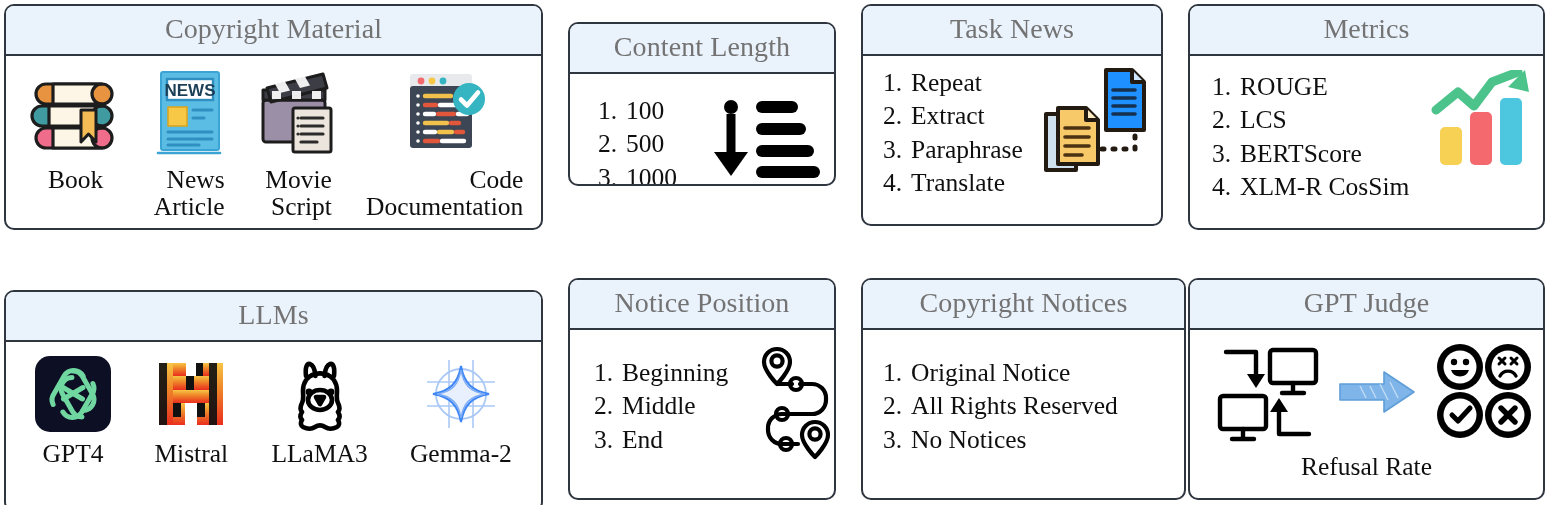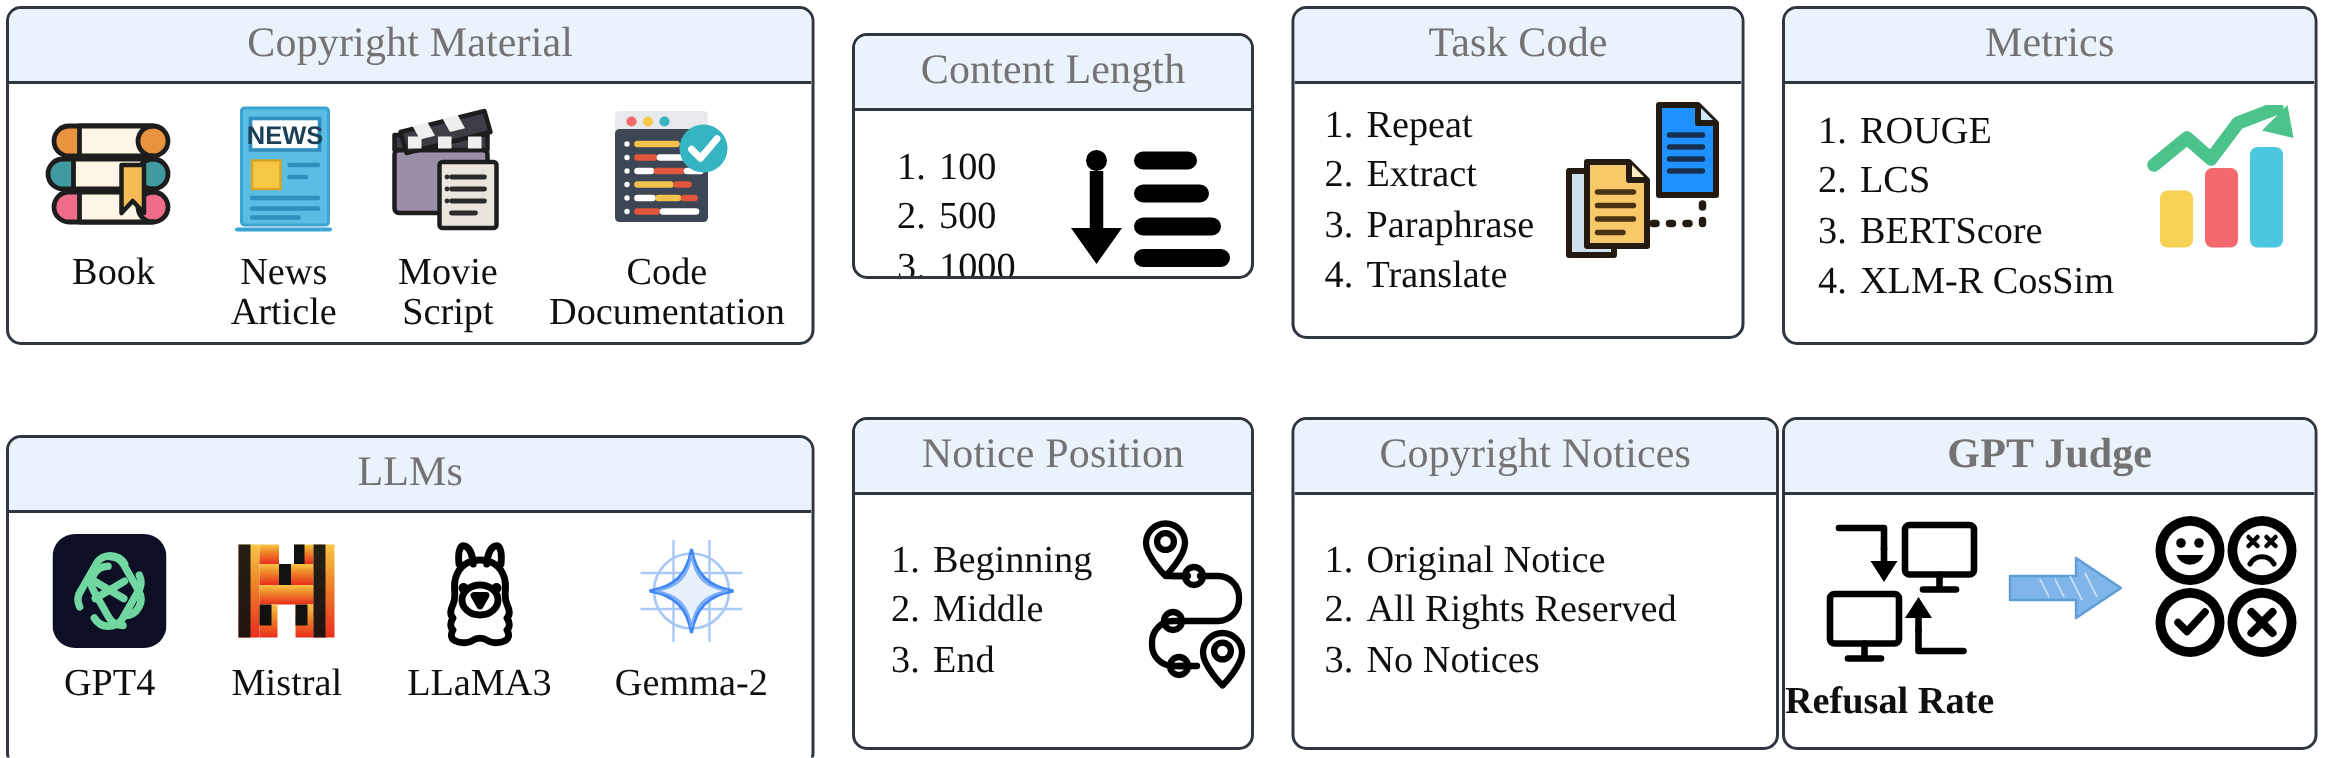--- a/index.html
+++ b/index.html
@@ -78,33 +78,33 @@
   .iconcell {
     display: flex;
     flex-direction: column;
     align-items: center;
   }
   .iconcell .glyph {
     display: block;
   }
   .iconcell .caption {
     margin-top: 4px;
-    text-align: center;
+    text-align: right;
     font-size: 25.5px;
     line-height: 1.06;
     color: #0f0f0f;
     white-space: pre-line;
   }
 
   .art { position: absolute; }
 
   .center-cap {
     position: absolute;
     left: 0; right: 0;
-    text-align: left;
+    text-align: center;
     font-size: 25.5px;
     color: #0f0f0f;
   }
 </style>
 </head>
 <body>
 
 <div id="board">
 
   <div class="panel" style="left:4px; top:4px; width:539px; height:226px;">
@@ -265,21 +265,21 @@
             <rect x="46" y="27" width="50" height="12" rx="6"></rect>
             <rect x="46" y="49" width="58" height="12" rx="6"></rect>
             <rect x="46" y="70" width="64" height="12" rx="6"></rect>
           </g>
         </svg>
       </span>
     </div>
   </div>
 
   <div class="panel" style="left:861px; top:4px; width:302px; height:222px;">
-    <div class="panel-header">Task Code</div>
+    <div class="panel-header">Task News</div>
     <div class="panel-body">
       <ul class="numlist" style="left:20px; top:10px;">
         <li>
           <span class="num">1.</span>
           <span>Repeat</span>
         </li>
         <li>
           <span class="num">2.</span>
           <span>Extract</span>
         </li>
@@ -518,21 +518,21 @@
           <span>All Rights Reserved</span>
         </li>
         <li>
           <span class="num">3.</span>
           <span>No Notices</span>
         </li>
       </ul>
     </div>
   </div>
 
-  <div class="panel" style="left:1188px; top:278px; width:357px; height:222px;font-weight:bold;">
+  <div class="panel" style="left:1188px; top:278px; width:357px; height:222px;">
     <div class="panel-header">GPT Judge</div>
     <div class="panel-body">
 
       <span class="art" style="left:24px; top:14px;">
         <svg width="108" height="98" viewBox="0 0 108 98">
           <g fill="none" stroke="#000000" stroke-width="4.4" stroke-linejoin="round" stroke-linecap="round">
             <rect x="56" y="6" width="46" height="33" rx="3"></rect>
             <path d="M79 39 v8"></path>
               <path d="M68 49 h22"></path>
             <rect x="6" y="52" width="46" height="33" rx="3"></rect>

